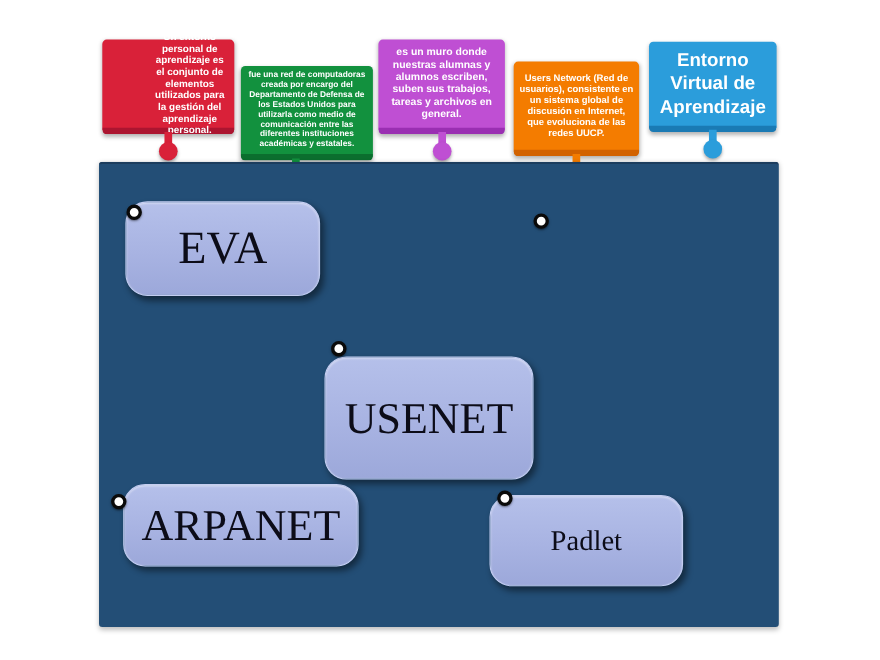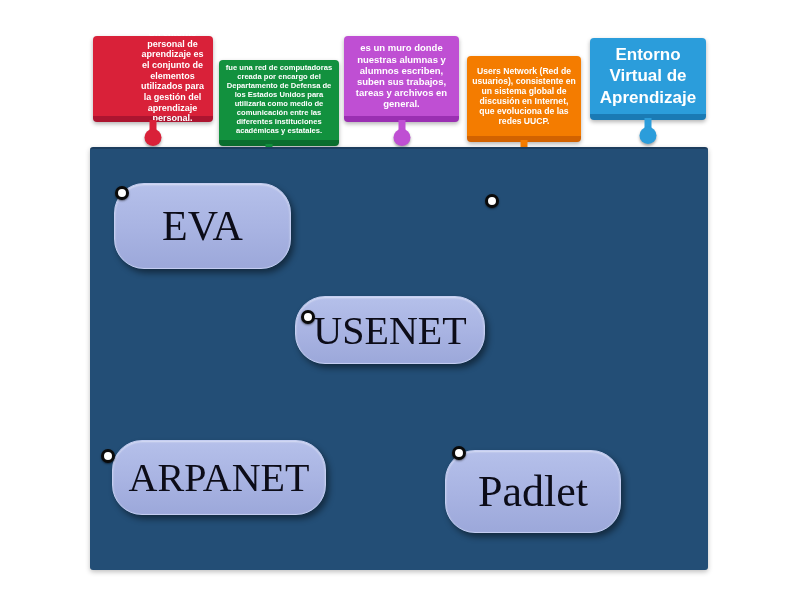--- a/index.html
+++ b/index.html
@@ -65,21 +65,21 @@
     background: #234e76;
     border-radius: 3px;
     border-top: 2px solid #1c3d5e;
     box-sizing: border-box;
     box-shadow: 0 2px 5px rgba(0,0,0,0.25);
   }
 
   
   .answer {
     position: absolute;
-    border-radius: 30px;
+    border-radius: 20px;
     background: linear-gradient(180deg, #b5c0ea 0%, #a8b3e2 55%, #9ca8da 100%);
     border: 1px solid #c4cdf1;
     box-shadow: 3px 4px 6px rgba(0,0,0,0.45), inset 0 1px 2px rgba(255,255,255,0.5);
     display: flex;
     align-items: center;
     justify-content: center;
     box-sizing: border-box;
     text-align: right;
   }
   .answer-label {
@@ -133,30 +133,30 @@
     <div class="clue-dot" style="top:89px;"></div>
   </div>
 
   <div class="panel"></div>
 
   <div class="answer" style="left:114px; top:183px; width:177px; height:86px;">
     <span class="answer-label" style="font-size:42px;">EVA</span>
   </div>
 
 
-  <div class="answer" style="left:295px; top:296px; width:190px; height:68px;">
+  <div class="answer" style="left:295px; top:324px; width:190px; height:112px;">
     <span class="answer-label" style="font-size:40px;">USENET</span>
   </div>
 
   <div class="answer" style="left:112px; top:440px; width:214px; height:75px;">
     <span class="answer-label" style="font-size:40px;">ARPANET</span>
   </div>
 
   <div class="answer" style="left:445px; top:450px; width:176px; height:83px;">
-    <span class="answer-label" style="font-size:44px;">Padlet</span>
+    <span class="answer-label" style="font-size:26px;">Padlet</span>
   </div>
 
   <div class="pin" style="left:115px; top:186px;"></div>
   <div class="pin" style="left:485px; top:194px;"></div>
   <div class="pin" style="left:301px; top:310px;"></div>
   <div class="pin" style="left:101px; top:449px;"></div>
   <div class="pin" style="left:452px; top:446px;"></div>
 
 </div>
 

